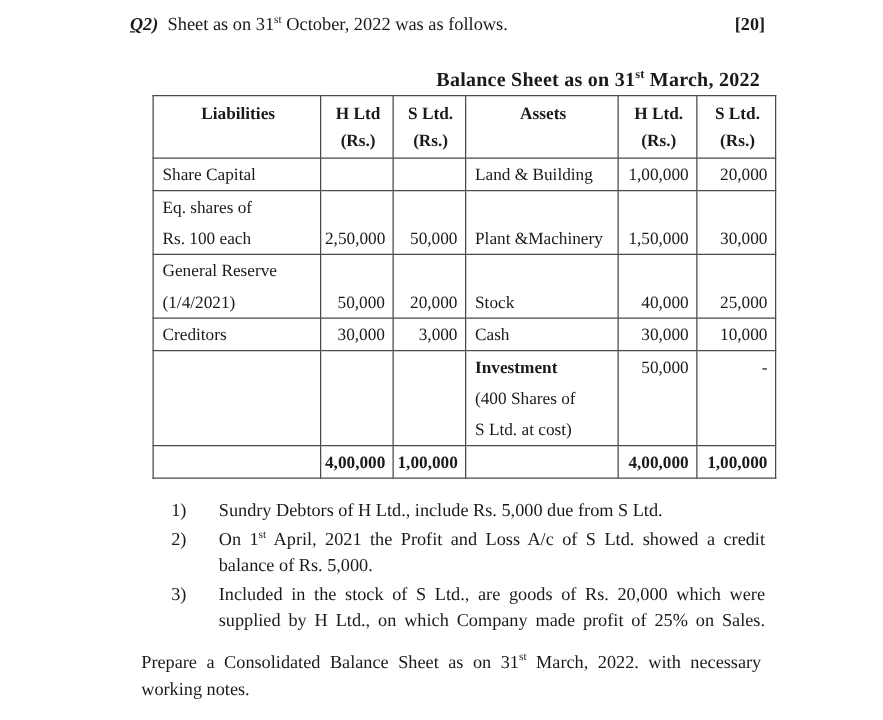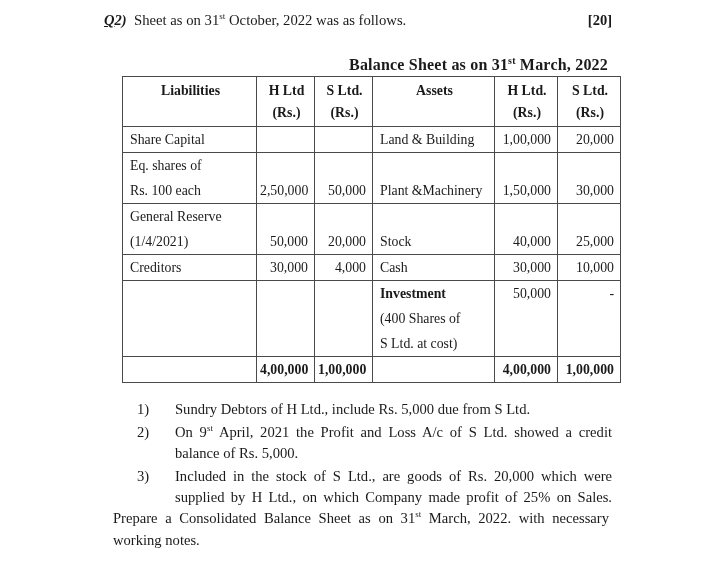--- a/index.html
+++ b/index.html
@@ -155,21 +155,21 @@
   }
   .oi-body .ln { display: block; }
   .oi-body .ln.just {
     text-align: justify;
     text-align-last: justify;
   }
 
   .closing {
     position: absolute;
     left: 113px;
-    top: 508px;
+    top: 520px;
     width: 496px;
     font-size: 14.6px;
     line-height: 21.5px;
   }
   .closing .ln { display: block; }
   .closing .ln.just { text-align-last: justify; }
 </style>
 </head>
 <body>
 
@@ -314,21 +314,21 @@
 
 
       <tr>
         <td>
             <div class="cell">Creditors</div>
           </td>
         <td>
             <div class="cell num">30,000</div>
           </td>
         <td>
-            <div class="cell num">4,000</div>
+            <div class="cell num">3,000</div>
           </td>
         <td>
             <div class="cell">Cash</div>
           </td>
         <td>
             <div class="cell num">30,000</div>
           </td>
         <td>
             <div class="cell num">10,000</div>
           </td>
@@ -396,21 +396,21 @@
   <div class="oi-item">
     <div class="oi-num">1)</div>
     <div class="oi-body">
       <span class="ln">Sundry Debtors of H Ltd., include Rs. 5,000 due from S Ltd.</span>
     </div>
   </div>
 
   <div class="oi-item">
     <div class="oi-num">2)</div>
     <div class="oi-body">
-      <span class="ln just"><span>On 9</span><sup class="ord">st</sup><span> April, 2021 the Profit and Loss A/c of S Ltd. showed a credit</span></span>
+      <span class="ln just"><span>On 1</span><sup class="ord">st</sup><span> April, 2021 the Profit and Loss A/c of S Ltd. showed a credit</span></span>
       <span class="ln">balance of Rs. 5,000.</span>
     </div>
   </div>
 
   <div class="oi-item">
     <div class="oi-num">3)</div>
     <div class="oi-body">
       <span class="ln just">Included in the stock of S Ltd., are goods of Rs. 20,000 which were</span>
       <span class="ln just">supplied by H Ltd., on which Company made profit of 25% on Sales.</span>
     </div>

